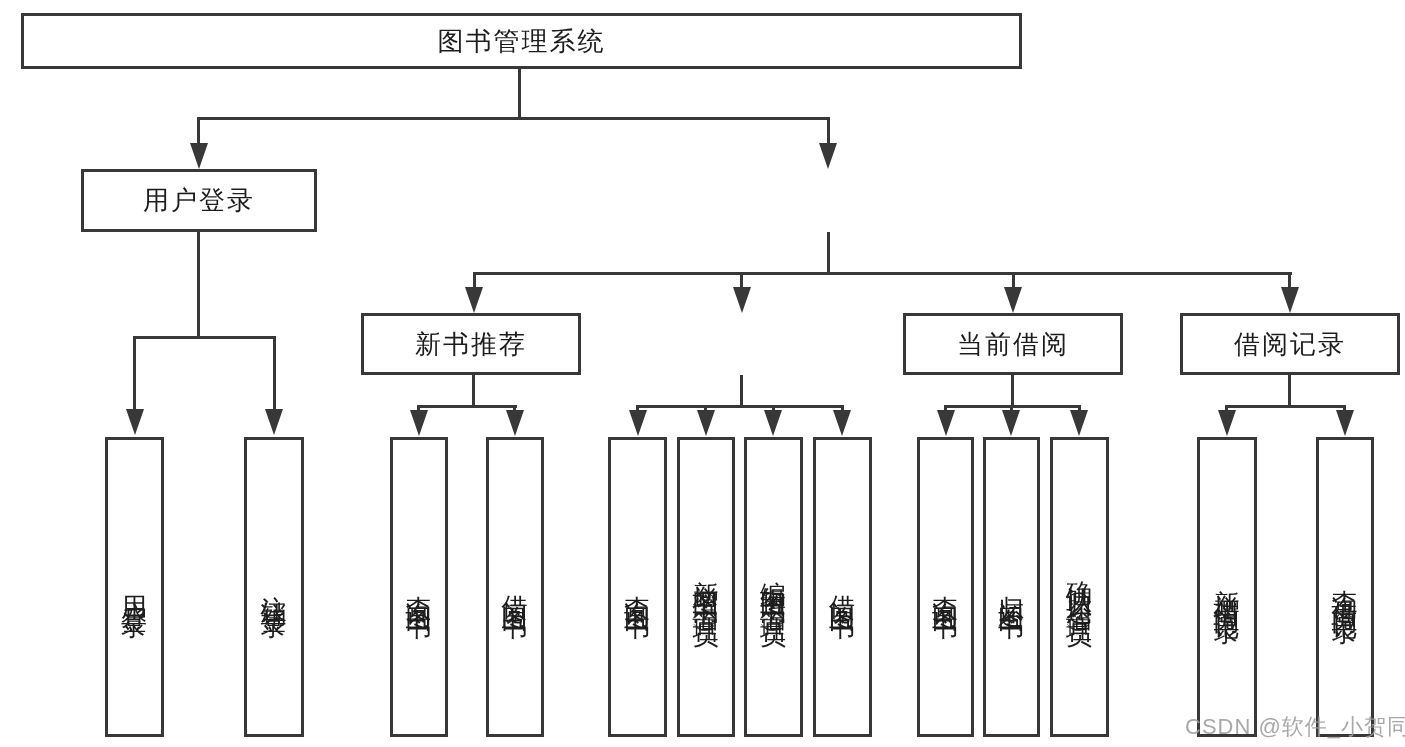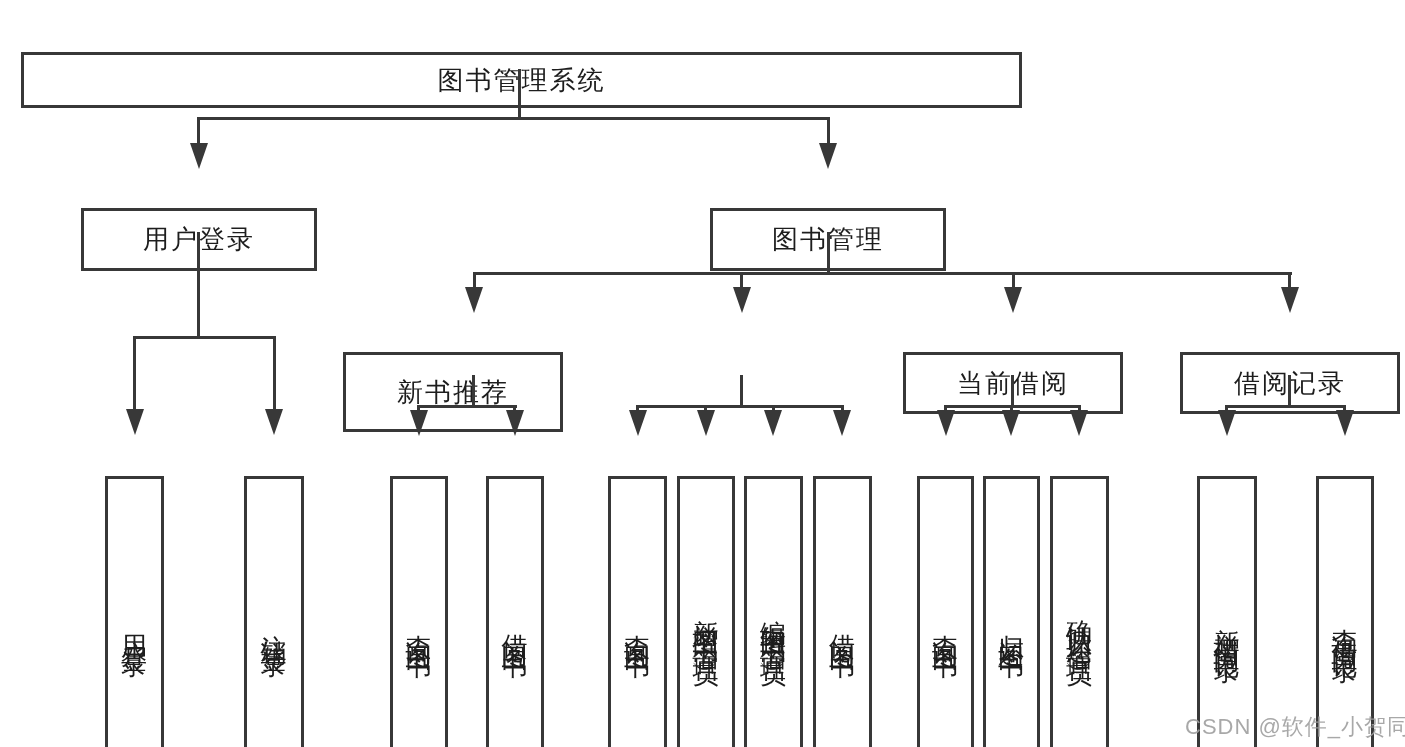--- a/index.html
+++ b/index.html
@@ -21,21 +21,20 @@
     background: #ffffff;
     border: 3px solid #383838;
     box-sizing: border-box;
     display: flex;
     align-items: center;
     justify-content: center;
     font-size: 26px;
     letter-spacing: 2px;
     color: #1d1d1d;
     white-space: nowrap;
-    margin-top: 39px;
   }
   .vbox span {
     writing-mode: vertical-rl;
     text-orientation: mixed;
     letter-spacing: 6px;
     line-height: 1;
     white-space: nowrap;
   }
   .hline, .vline {
     position: absolute;
@@ -67,25 +66,22 @@
 
 <div class="canvas">
 
   <div class="box" style="left:21px; top:13px; width:1001px; height:56px;">
     <span>图书管理系统</span>
   </div>
 
   <div class="box" style="left:81px; top:169px; width:236px; height:63px;">
     <span>用户登录</span>
   </div>
-  <div class="box" style="left:710px; top:169px; width:236px; height:63px;">
-    <span>图书管理</span>
-  </div>
 
-  <div class="box" style="left:343px; top:313px; width:220px; height:80px;">
+  <div class="box" style="left:361px; top:313px; width:220px; height:62px;">
     <span>新书推荐</span>
   </div>
   <div class="box" style="left:1180px; top:313px; width:220px; height:62px;">
     <span>借阅记录</span>
   </div>
   <div class="box" style="left:903px; top:313px; width:220px; height:62px;">
     <span>当前借阅</span>
   </div>
 
   <div class="box vbox" style="left:105px; top:437px; width:59px; height:300px;">

